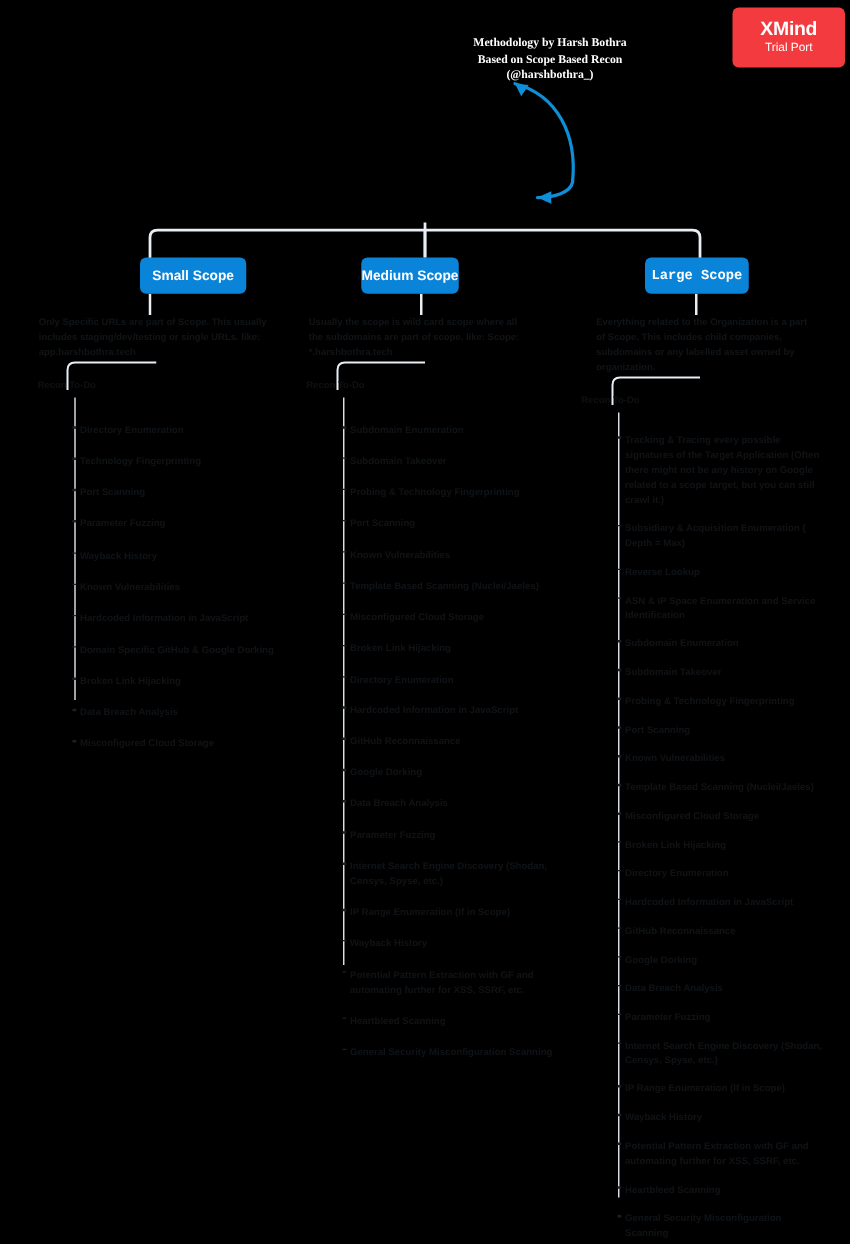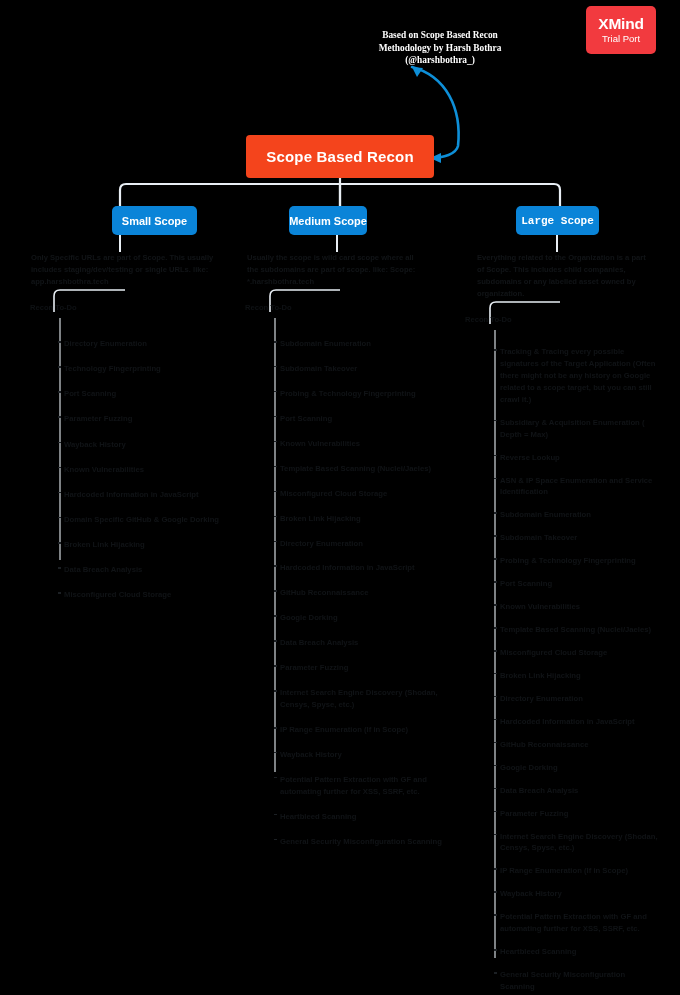--- a/index.html
+++ b/index.html
@@ -15,21 +15,21 @@
     position: relative;
     width: 680px;
     height: 995px;
     background: #000000;
   }
 
   
   .xmind-badge {
     position: absolute;
     top: 6px; left: 586px;
-    width: 70px; height: 48px;
+    width: 90px; height: 48px;
     background: #F23A3F;
     border-radius: 5px;
     display: flex;
     flex-direction: column;
     align-items: center;
     justify-content: center;
     line-height: 1.08;
   }
   .xmind-badge .xm-name {
     color: #ffffff;
@@ -182,34 +182,31 @@
     <path d="M490,312 L490,324" stroke="#e8eef4" stroke-width="1.6" fill="none"></path>
     <path d="M495,330 L495,958" stroke="#e8eef4" stroke-width="1.1" fill="none"></path>
   </svg>
 
   <div class="xmind-badge">
     <div class="xm-name">XMind</div>
     <div class="xm-sub">Trial Port</div>
   </div>
 
   <div class="header-note">
+    <div>Methodology by Harsh Bothra</div>
     <div>Based on Scope Based Recon</div>
-    <div>Methodology by Harsh Bothra</div>
     <div>(@harshbothra_)</div>
   </div>
 
   <svg class="note-arrow" width="120" height="110" viewBox="0 0 120 110">
     <path d="M12,7 C46,16 62,48 58,86 C56,94 44,98 30,98" stroke="#0E8FD8" stroke-width="2.6" fill="none" stroke-linecap="round"></path>
     <polygon points="12,7 23,8 17,17" fill="#0E8FD8"></polygon>
     <polygon points="30,98 41,93 41,103" fill="#0E8FD8"></polygon>
   </svg>
 
-  <div class="root-node">
-    <span>Scope Based Recon</span>
-  </div>
 
   <div class="scope-node small">
     <span>Small Scope</span>
   </div>
   <div class="scope-desc small">Only Specific URLs are part of Scope. This usually includes staging/dev/testing or single URLs. like: app.harshbothra.tech</div>
   <div class="recon-label small">Recon To-Do</div>
   <div class="task-col small">
       <div class="task-item">Directory Enumeration</div>
       <div class="task-item">Technology Fingerprinting</div>
       <div class="task-item">Port Scanning</div>

